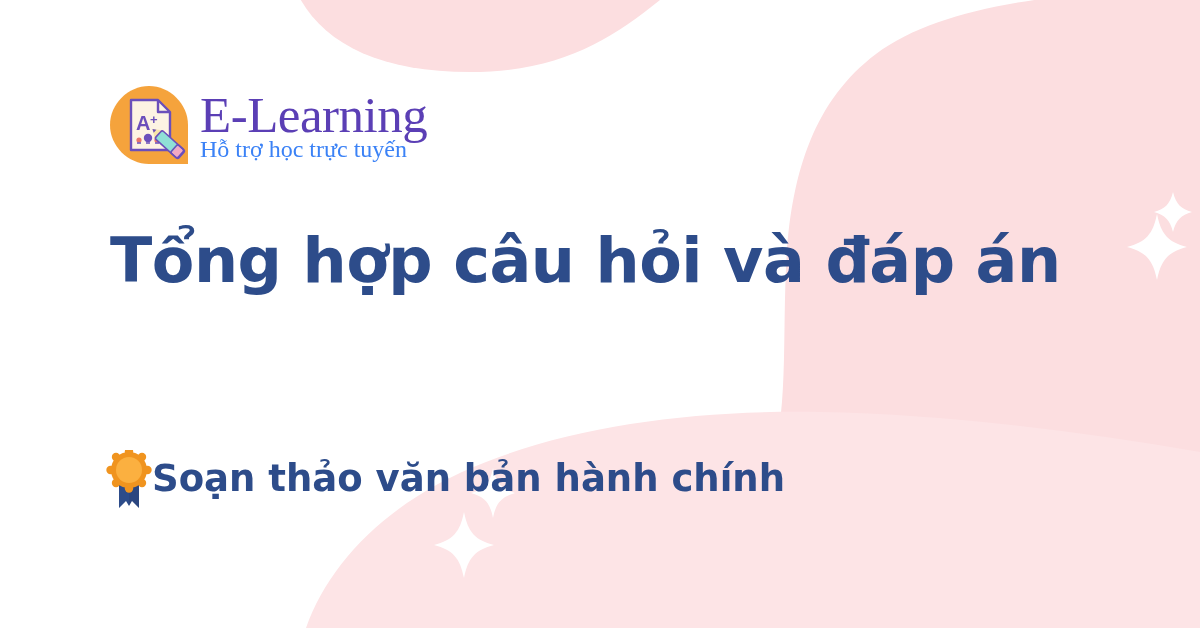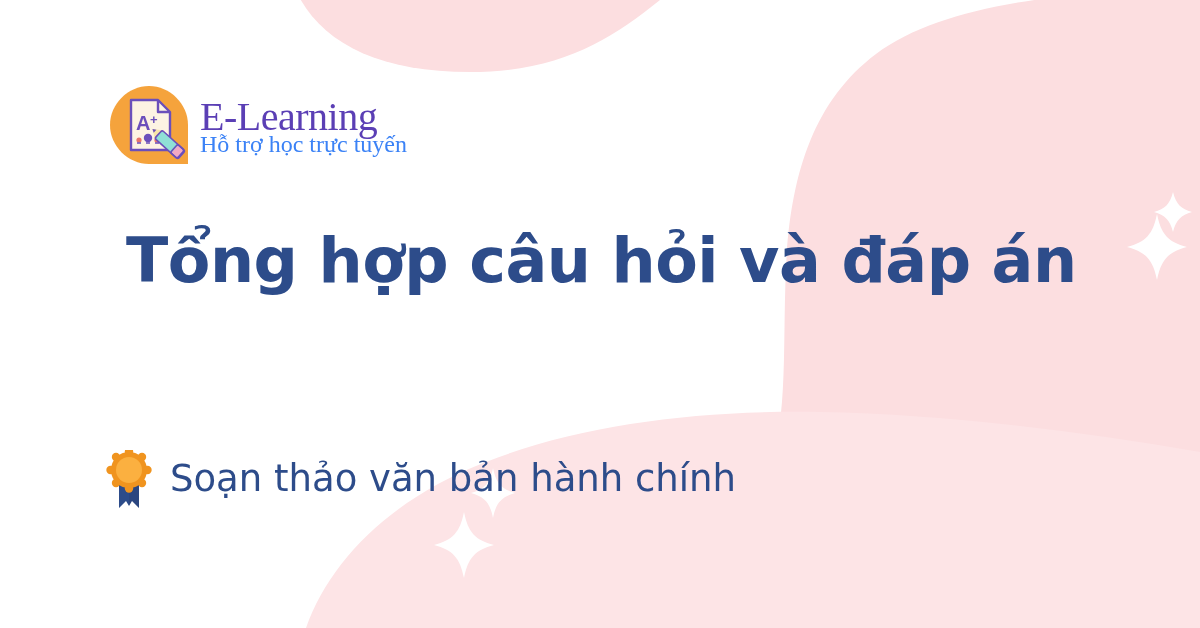--- a/index.html
+++ b/index.html
@@ -40,59 +40,59 @@
     height: 86px;
     flex: 0 0 86px;
     position: relative;
   }
   #logo-wordmark {
     position: relative;
     top: 2px;
   }
   #logo-title {
     font-family: "Liberation Serif", serif;
-    font-size: 40px;
+    font-size: 51px;
     line-height: 0.98;
     color: #5b3fb5;
     letter-spacing: -0.5px;
     white-space: nowrap;
   }
   #logo-tagline {
     font-family: "Liberation Serif", serif;
     font-size: 24px;
     line-height: 1.05;
     color: #3b82f6;
     margin-top: -4px;
     white-space: nowrap;
   }
 
   
   #headline {
     position: absolute;
-    left: 126px;
+    left: 110px;
     top: 228px;
     width: 1010px;
     font-family: "DejaVu Sans", sans-serif;
     font-weight: bold;
     font-size: 62px;
     line-height: 1.08;
     color: #2d4c8a;
     letter-spacing: -0.5px;
     white-space: nowrap;
   }
 
   
   #subtitle-row {
     position: absolute;
     left: 106px;
     top: 448px;
     display: flex;
     align-items: center;
-    gap: 18px;
     width: 1020px;
+    font-weight: bold;
   }
   #medal-icon {
     width: 46px;
     height: 62px;
     flex: 0 0 46px;
     position: relative;
     top: 2px;
   }
   #subtitle-text {
     font-family: "DejaVu Sans", sans-serif;

